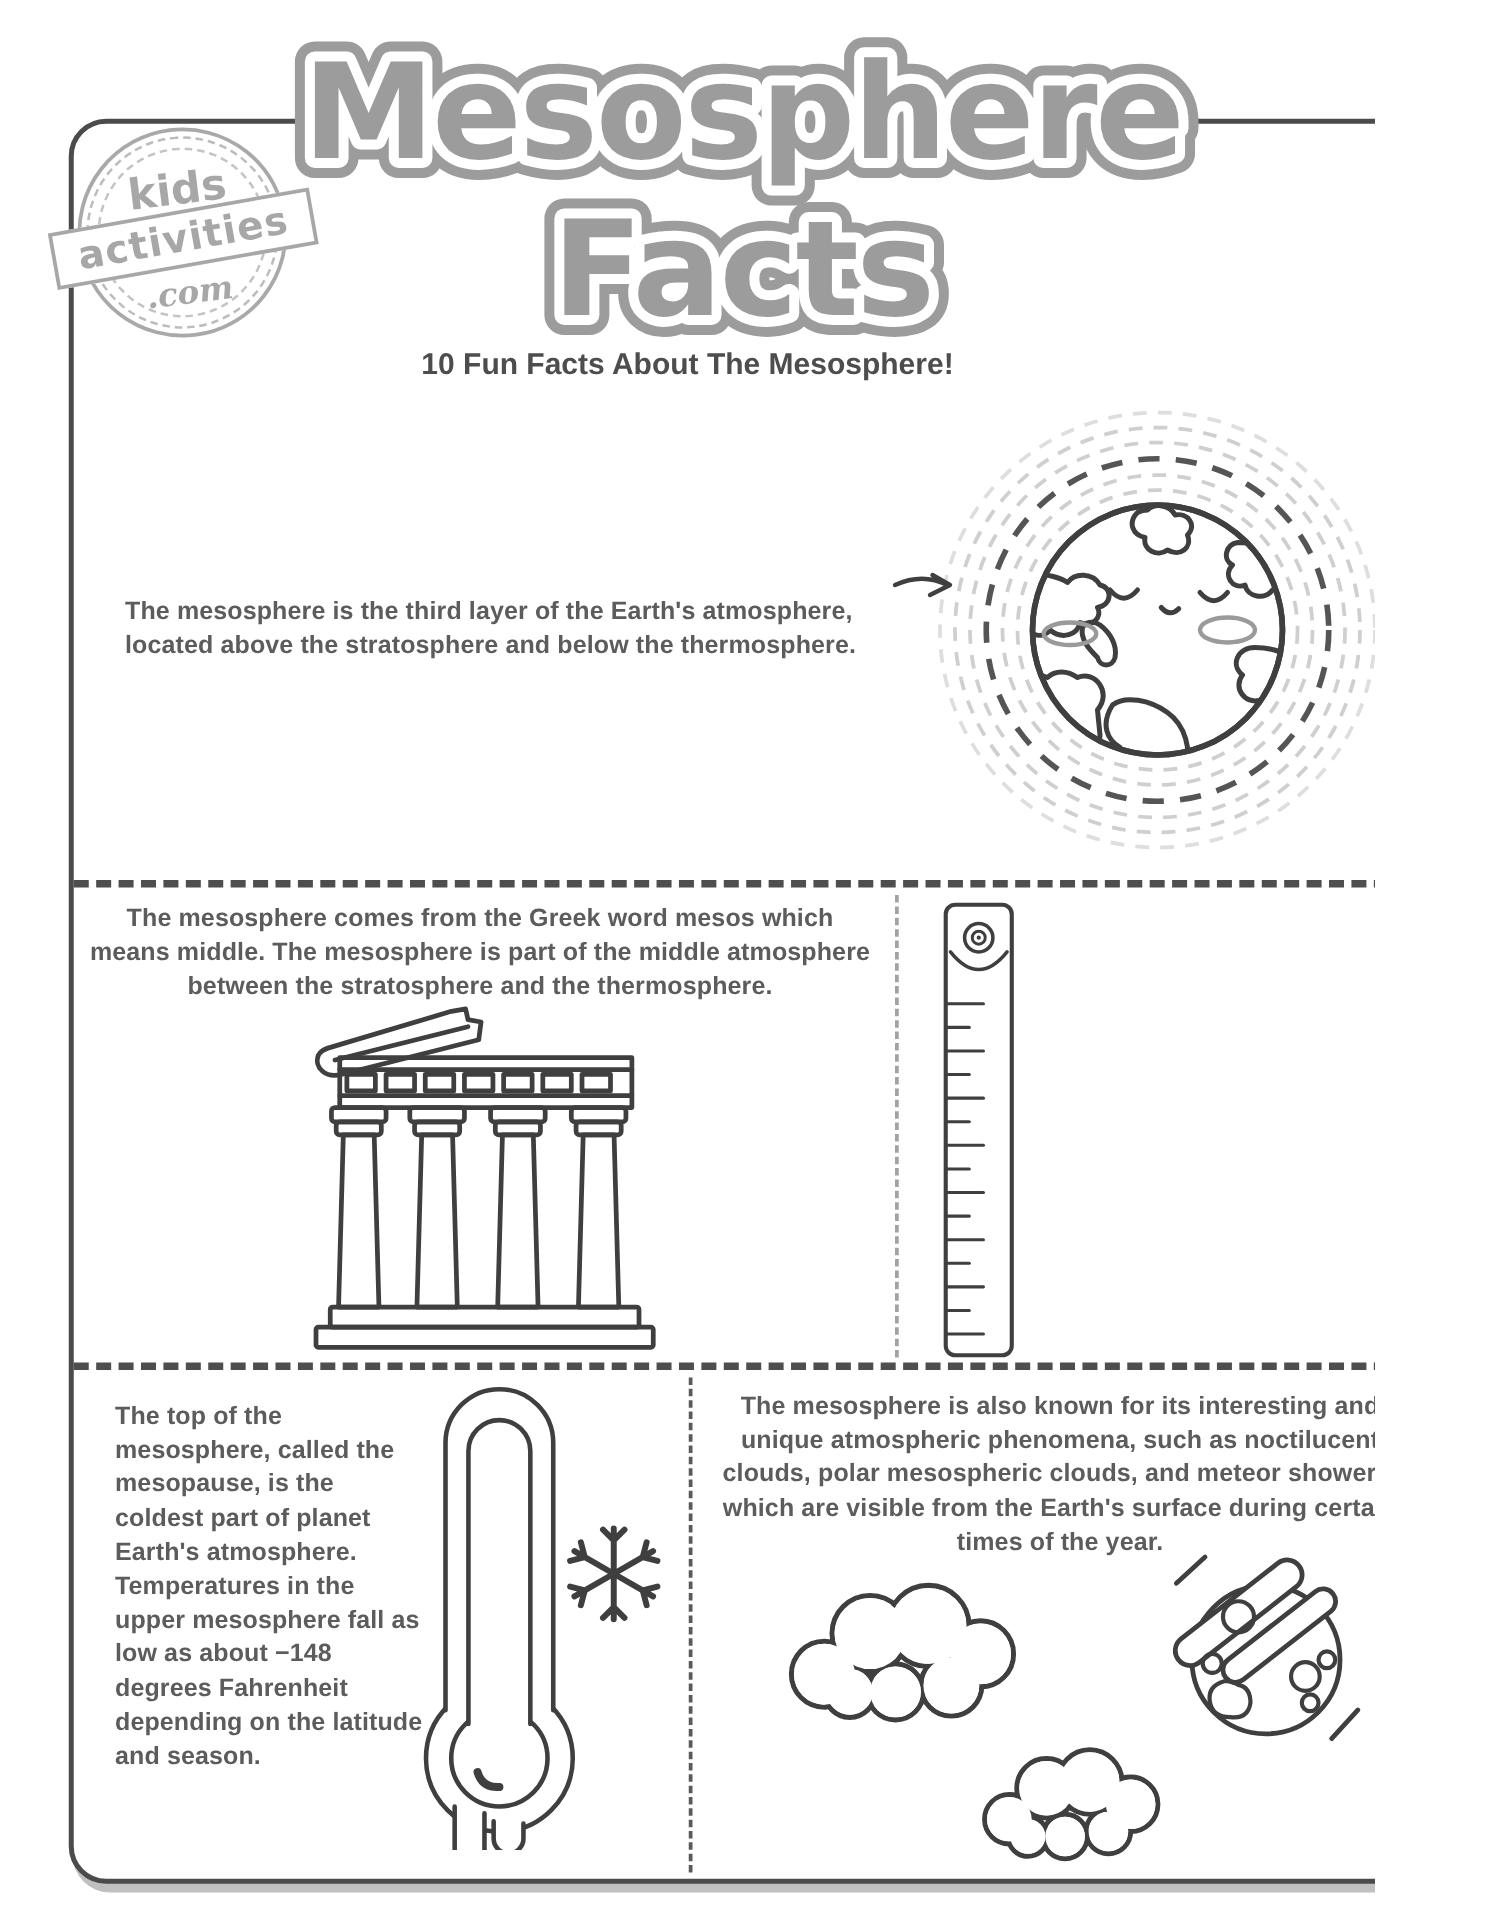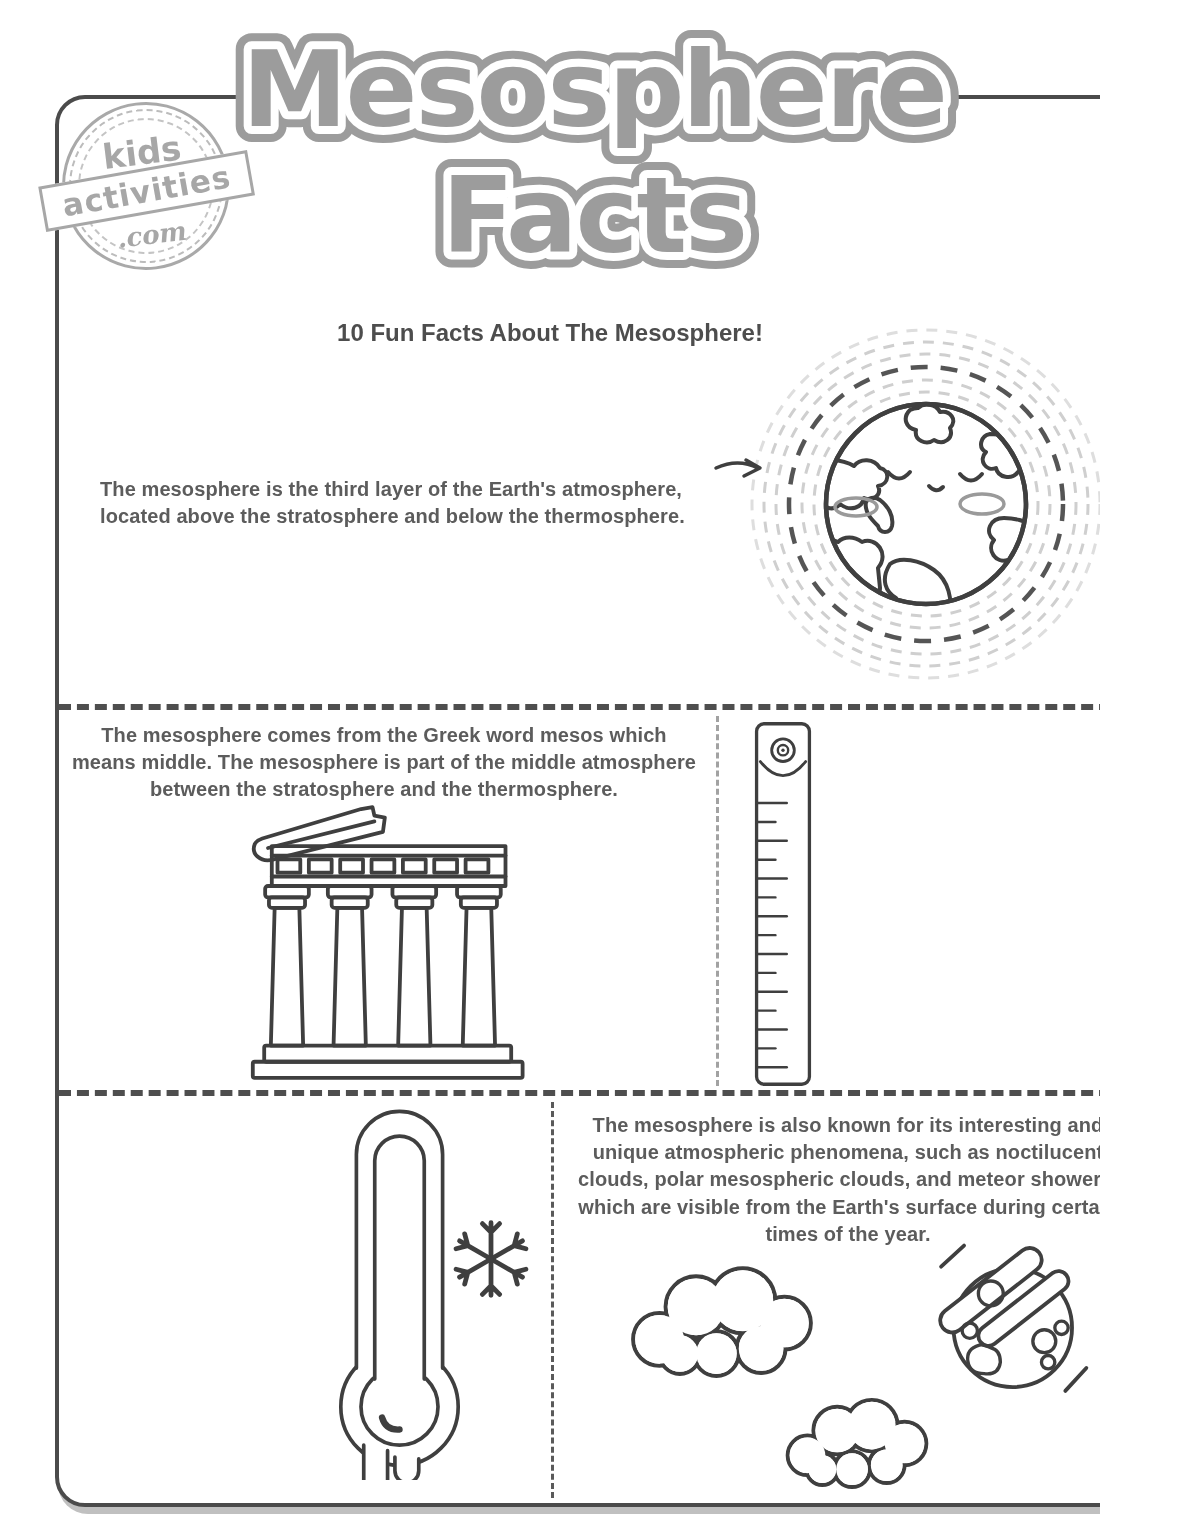--- a/index.html
+++ b/index.html
@@ -27,21 +27,21 @@
   .logo .kids { position:absolute; top:30px; width:100%; text-align:center;
                 font:bold 34px "DejaVu Sans", sans-serif; color:#a7a7a7; letter-spacing:0; }
   .logo .banner { position:absolute; left:-22px; top:66px; width:212px; height:46px;
                   border:3px solid #a7a7a7; background:#fff; transform:rotate(-3deg);
                   display:flex; align-items:center; justify-content:center;
                   font:bold 31px "DejaVu Sans", sans-serif; color:#a7a7a7; letter-spacing:1px; }
   .logo .com { position:absolute; top:118px; width:100%; text-align:center;
                font:italic bold 26px "DejaVu Serif", serif; color:#a7a7a7; }
 
   .subtitle { position:absolute; left:0; top:278px; width:100%; text-align:center;
-              font:bold 24px "Liberation Sans", sans-serif; color:#4d4d4d; z-index:4;margin-top:41px; }
+              font:bold 24px "Liberation Sans", sans-serif; color:#4d4d4d; z-index:4; }
 
   .fact { position:absolute; font-weight:bold; color:#5c5c5c;
           font-size:20px; line-height:1.36; letter-spacing:.1px; z-index:3; }
   .fact1 { left:100px; top:476px; width:600px; text-align:left; }
   .fact2 { left:68px;  top:722px; width:632px; text-align:center; }
   .fact3 { left:882px; top:830px; width:228px; text-align:right; }
   .fact4 { left:92px;  top:1120px; width:250px; text-align:left; }
   .fact5 { left:574px; top:1112px; width:548px; text-align:center; }
 
   .h-divider { position:absolute; left:59px; width:1070px; height:0;
@@ -77,20 +77,21 @@
     <div class="ring-dash2"></div>
     <div class="kids">kids</div>
     <div class="banner">activities</div>
     <div class="com">.com</div>
   </div>
 
   <div class="subtitle">10 Fun Facts About The Mesosphere!</div>
 
   <div class="fact fact2">The mesosphere comes from the Greek word mesos which means middle. The mesosphere is part of the middle atmosphere between the stratosphere and the thermosphere.</div>
   <div class="fact fact1">The mesosphere is the third layer of the Earth's atmosphere, located above the stratosphere and below the thermosphere.</div>
+  <div class="fact fact4">The top of the mesosphere, called the mesopause, is the coldest part of planet Earth's atmosphere. Temperatures in the upper mesosphere fall as low as about  −148 degrees Fahrenheit depending on the latitude and season.</div>
   <div class="fact fact5">The mesosphere is also known for its interesting and unique atmospheric phenomena, such as noctilucent clouds, polar mesospheric clouds, and meteor showers, which are visible from the Earth's surface during certain times of the year.</div>
 
   <div class="h-divider hd1"></div>
   <div class="h-divider hd2"></div>
   <div class="v-divider vd1"></div>
   <div class="v-divider vd2"></div>
 
   <svg class="illus" style="left:708px; top:306px; width:408px; height:400px;" viewBox="0 0 408 400">
     <g stroke="#cfcfcf" stroke-width="3" fill="none" stroke-dasharray="11 9">
       <circle cx="218" cy="198" r="112"></circle>

